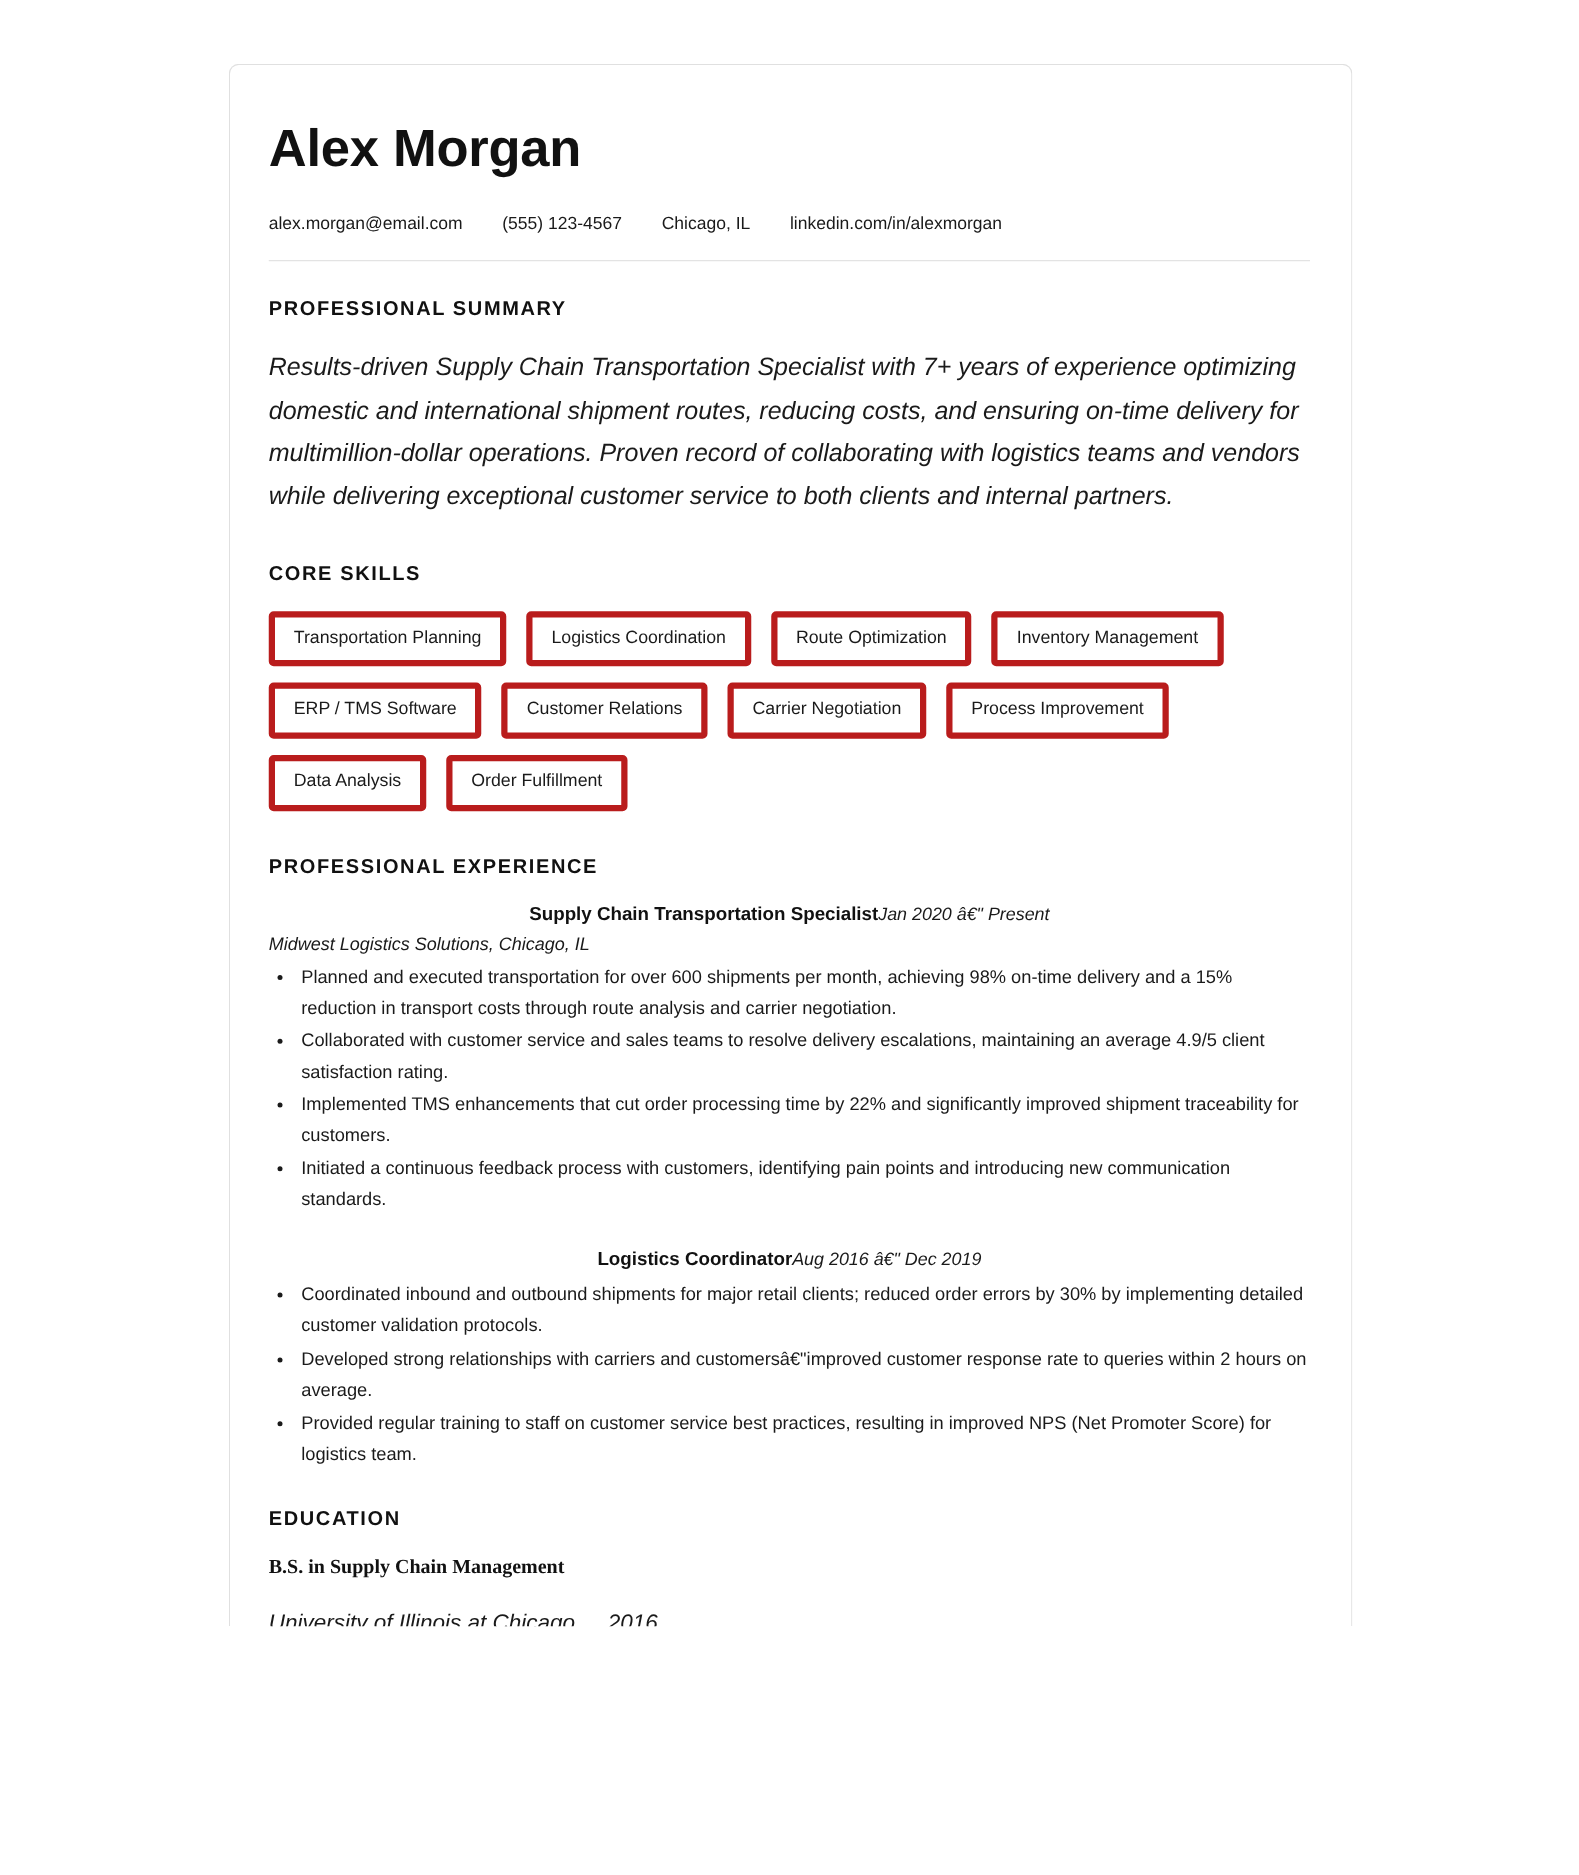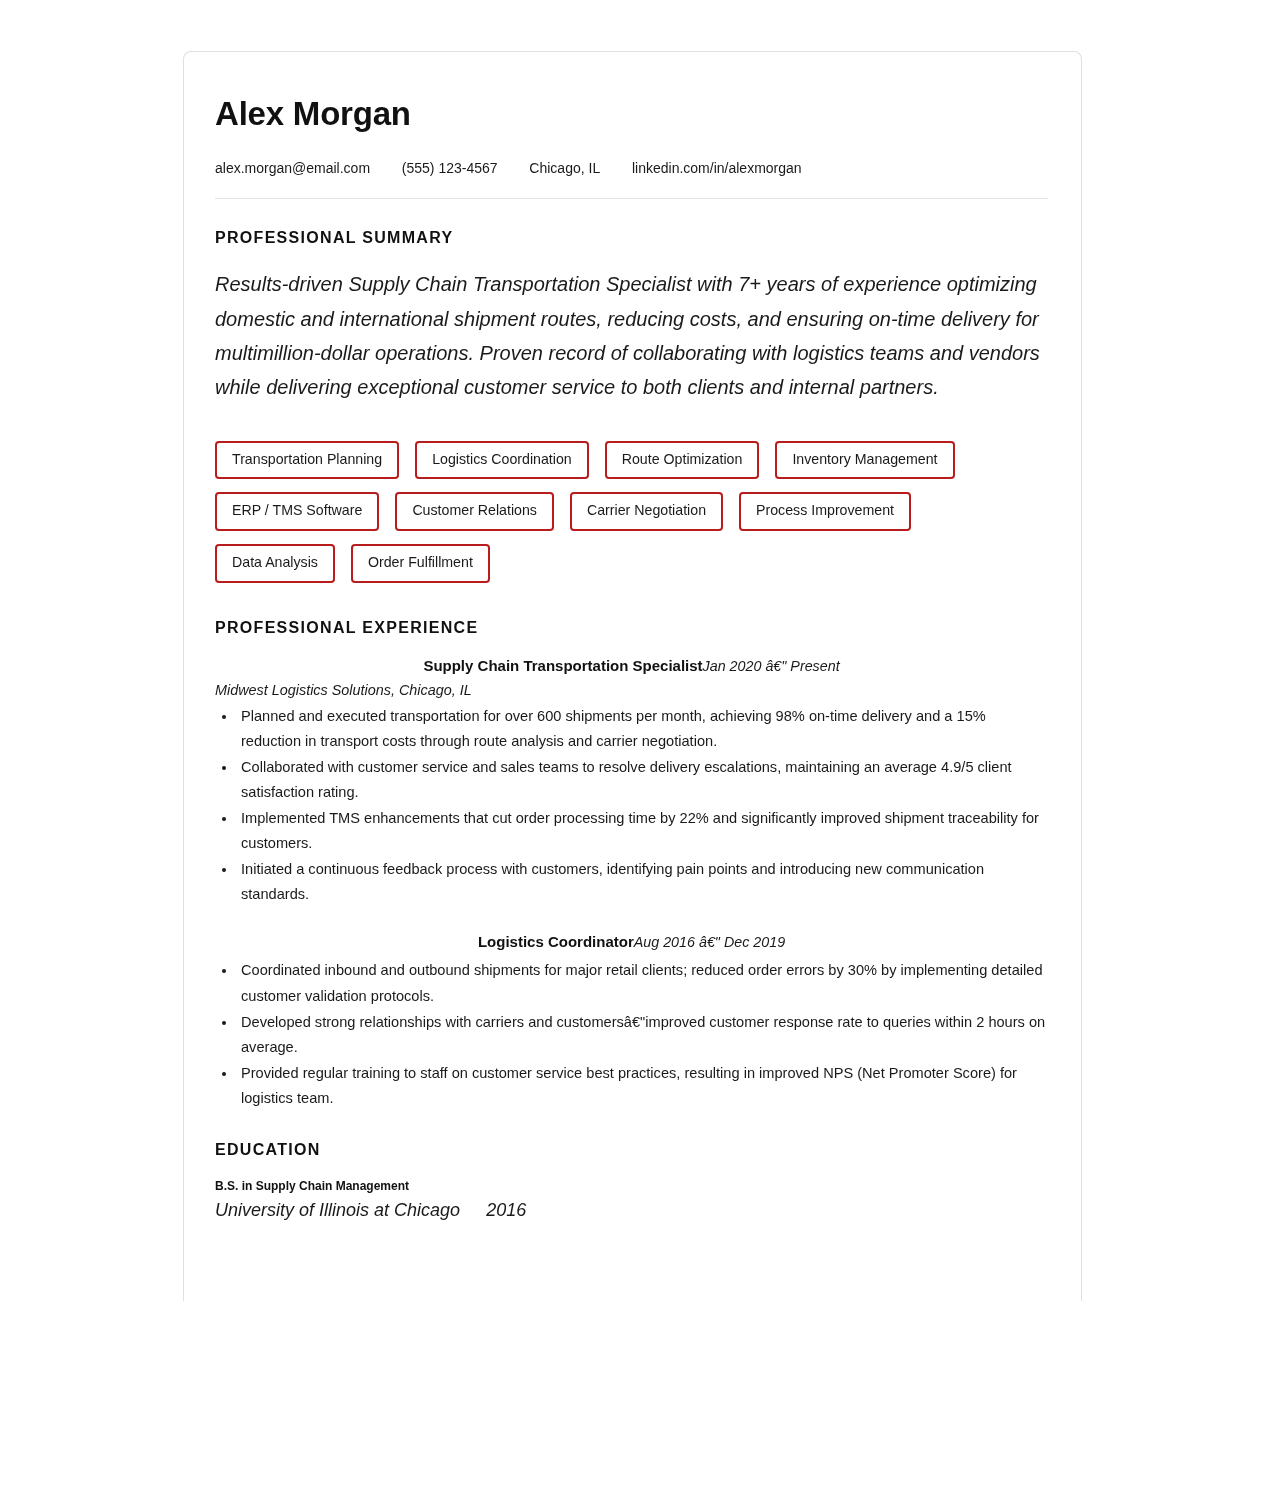--- a/index.html
+++ b/index.html
@@ -28,21 +28,21 @@
     border: 1px solid #e0e0e0;
     border-bottom: none;
     border-radius: 8px 8px 0 0;
     overflow: hidden;
   }
   .card-inner {
     padding: 44px 33px 0 31px;
   }
   
   .name {
-    font-size: 33px;
+    font-size: 42px;
     font-weight: bold;
     color: #111111;
     letter-spacing: -0.2px;
     margin: 0 0 28px 0;
     line-height: 1.1;
   }
   .contact-line {
     font-size: 14px;
     color: #1a1a1a;
     white-space: nowrap;
@@ -76,21 +76,21 @@
   }
   
   .skills-wrap {
     display: flex;
     flex-wrap: wrap;
     gap: 13px 16px;
     max-width: 790px;
     margin-bottom: 36px;
   }
   .skill-tag {
-    border: 2px solid #b91c1c;
+    border: 5px solid #b91c1c;
     border-radius: 4px;
     padding: 9px 15px 10px 15px;
     font-size: 14.2px;
     color: #1a1a1a;
     background: #ffffff;
     line-height: 1.1;
     white-space: nowrap;
   }
   
   .job { margin-bottom: 26px; }
@@ -127,24 +127,25 @@
   .bullets li {
     font-size: 14.6px;
     line-height: 1.72;
     color: #1a1a1a;
     margin-bottom: 1px;
     padding-left: 4px;
   }
   
   .edu-heading { margin-top: 10px; }
   .edu-degree {
-    font-size: 12px;
-    font-weight: bold;
-    color: #111111;
-    margin-bottom: 7px;
+    font-size: 16px;
+    font-weight: bold;
+    color: #111111;
+    margin-bottom: 25px;
+    font-family: Liberation Serif, serif;
   }
   .edu-school {
     font-size: 18px;
     font-style: italic;
     color: #1a1a1a;
   }
   .edu-gap { display: inline-block; width: 16px; }
 </style>
 </head>
 <body>
@@ -166,20 +167,21 @@
       </div>
 
       <hr class="rule">
 
       <div class="section">
         <div class="section-heading">PROFESSIONAL SUMMARY</div>
         <p class="summary-text">Results-driven Supply Chain Transportation Specialist with 7+ years of experience optimizing domestic and international shipment routes, reducing costs, and ensuring on-time delivery for multimillion-dollar operations. Proven record of collaborating with logistics teams and vendors while delivering exceptional customer service to both clients and internal partners.</p>
       </div>
 
       <div class="section">
+        <div class="section-heading">CORE SKILLS</div>
         <div class="skills-wrap">
           <span class="skill-tag">Transportation Planning</span>
           <span class="skill-tag">Logistics Coordination</span>
           <span class="skill-tag">Route Optimization</span>
           <span class="skill-tag">Inventory Management</span>
           <span class="skill-tag">ERP / TMS Software</span>
           <span class="skill-tag">Customer Relations</span>
           <span class="skill-tag">Carrier Negotiation</span>
           <span class="skill-tag">Process Improvement</span>
           <span class="skill-tag">Data Analysis</span>

